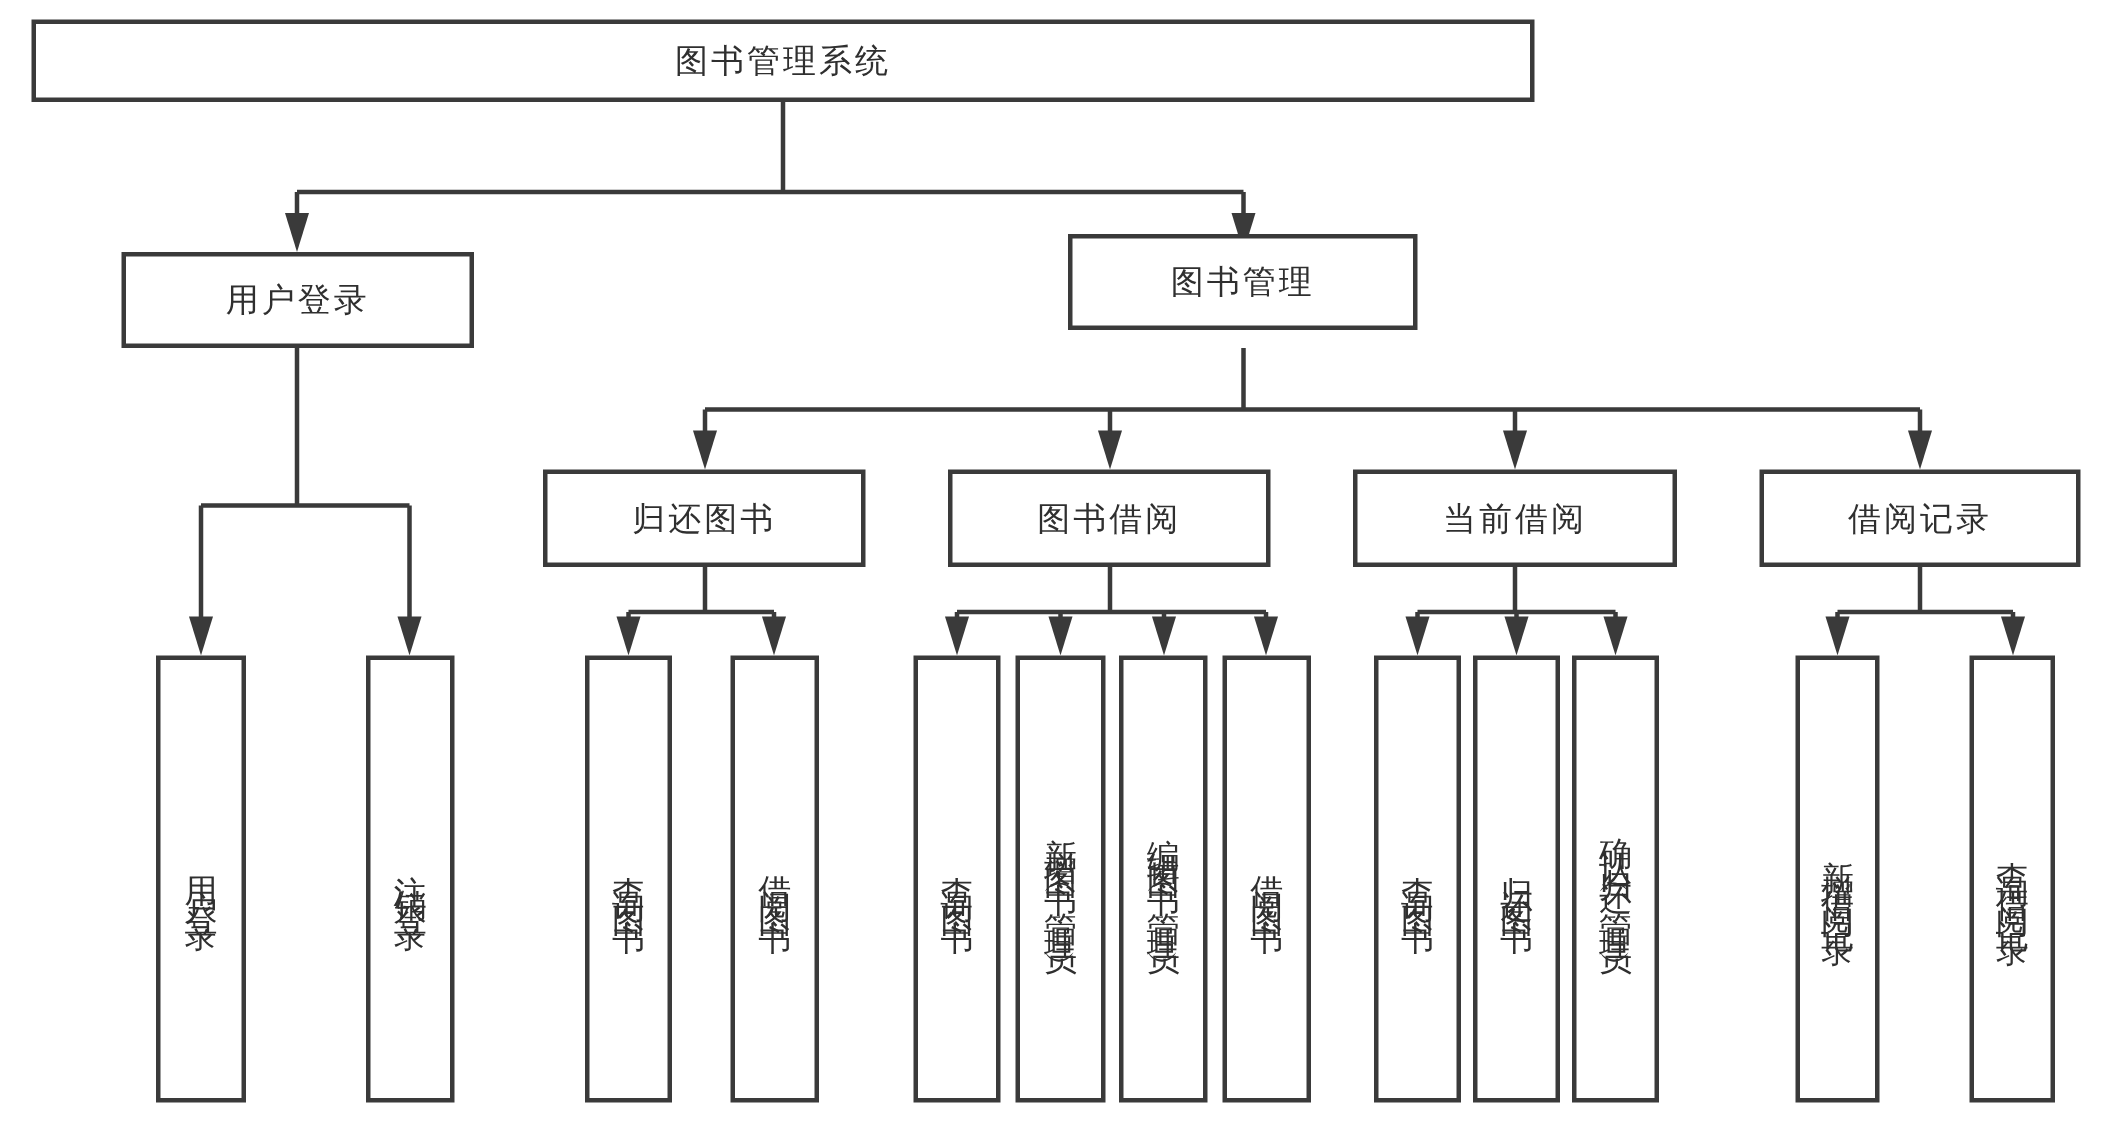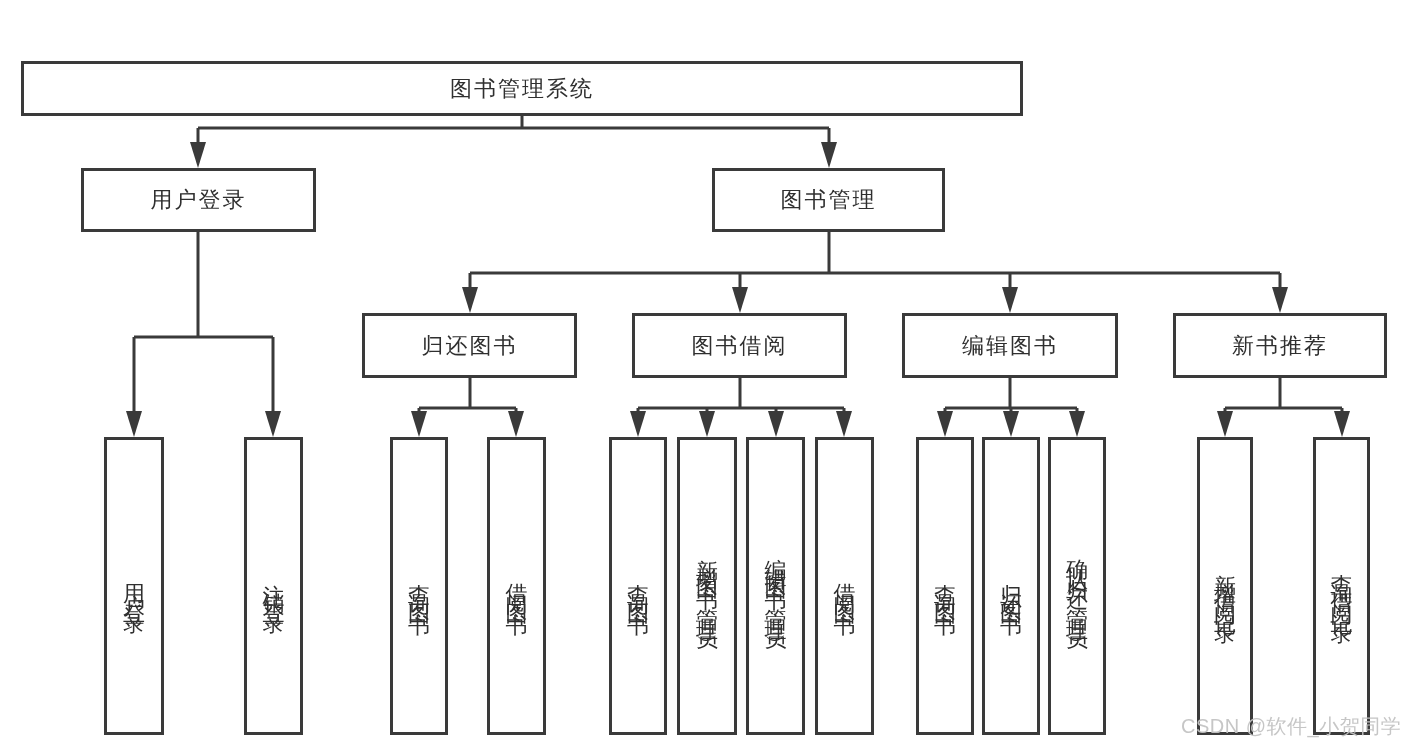--- a/index.html
+++ b/index.html
@@ -107,42 +107,42 @@
 
     <g stroke="#3a3a3a" stroke-width="3" fill="none">
       <path d="M1280 378 V408 M1225 408 H1342 M1225 408 V418 M1342 408 V418"></path>
     </g>
     <g fill="#3a3a3a" stroke="none">
       <path d="M1217 411 L1233 411 L1225 437 Z"></path>
       <path d="M1334 411 L1350 411 L1342 437 Z"></path>
     </g>
   </svg>
 
-  <div class="node" style="left:21px;top:13px;width:1002px;height:55px;margin-top:48px;">
+  <div class="node" style="left:21px;top:13px;width:1002px;height:55px;">
     <span class="hlabel">图书管理系统</span>
   </div>
 
   <div class="node" style="left:81px;top:168px;width:235px;height:64px;">
     <span class="hlabel">用户登录</span>
   </div>
-  <div class="node" style="left:712px;top:168px;width:233px;height:64px;">
+  <div class="node" style="left:712px;top:156px;width:233px;height:64px;">
     <span class="hlabel">图书管理</span>
   </div>
 
   <div class="node" style="left:362px;top:313px;width:215px;height:65px;">
     <span class="hlabel">归还图书</span>
   </div>
   <div class="node" style="left:632px;top:313px;width:215px;height:65px;justify-content:center;">
     <span class="hlabel">图书借阅</span>
   </div>
   <div class="node" style="left:902px;top:313px;width:216px;height:65px;">
-    <span class="hlabel">编辑图书</span>
+    <span class="hlabel">当前借阅</span>
   </div>
   <div class="node" style="left:1173px;top:313px;width:214px;height:65px;">
-    <span class="hlabel">新书推荐</span>
+    <span class="hlabel">借阅记录</span>
   </div>
 
   <div class="node" style="left:104px;top:437px;width:60px;height:298px;">
     <span class="vlabel">用户登录</span>
   </div>
   <div class="node" style="left:244px;top:437px;width:59px;height:298px;">
     <span class="vlabel">注销登录</span>
   </div>
 
   <div class="node" style="left:390px;top:437px;width:58px;height:298px;">
@@ -175,15 +175,14 @@
     <span class="vlabel">确认归还（管理员）</span>
   </div>
 
   <div class="node" style="left:1197px;top:437px;width:56px;height:298px;">
     <span class="vlabel">新增借阅记录</span>
   </div>
   <div class="node" style="left:1313px;top:437px;width:57px;height:298px;">
     <span class="vlabel">查询借阅记录</span>
   </div>
 
-  <div class="watermark">CSDN @软件_小贺同学</div>
 
 </div>
 
 </body></html>

